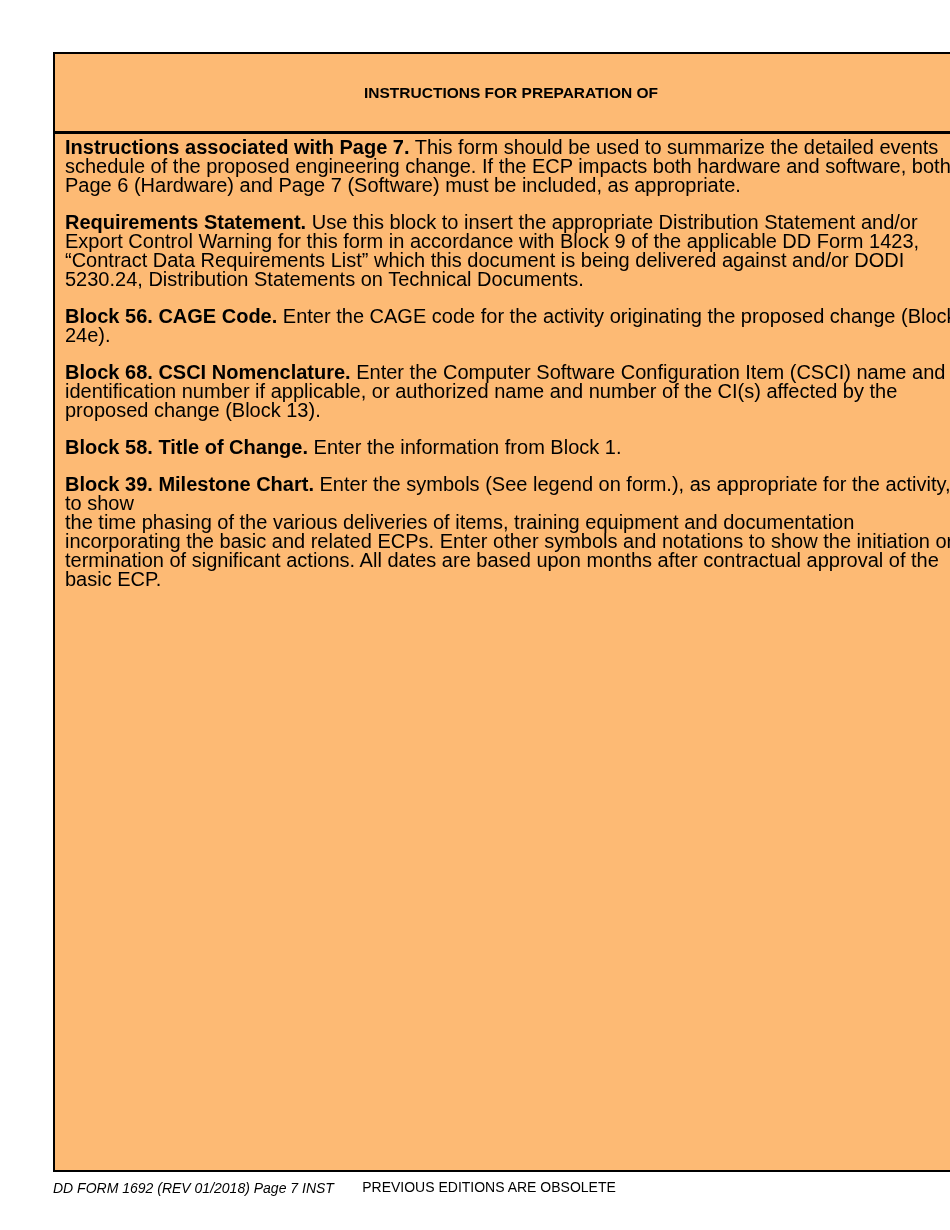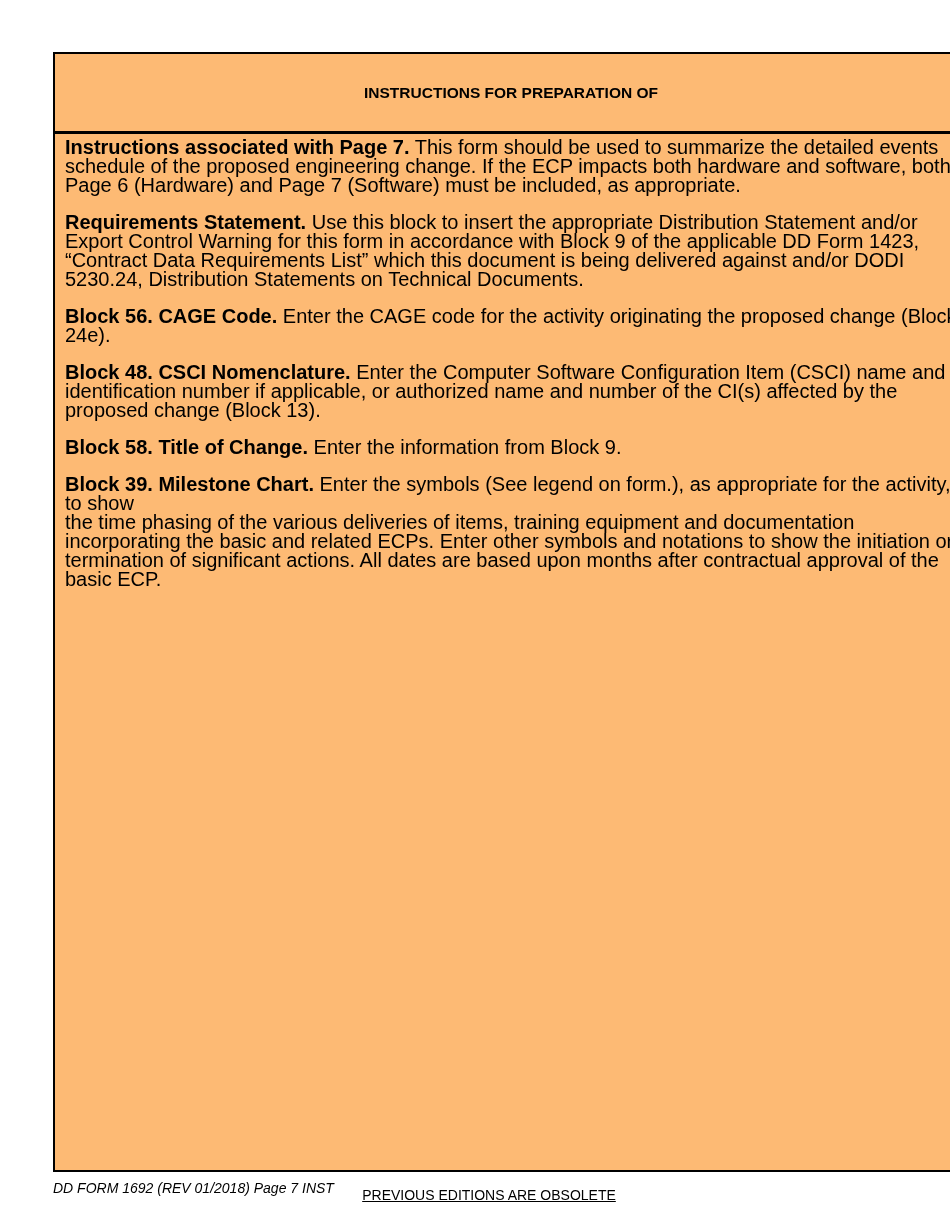--- a/index.html
+++ b/index.html
@@ -63,43 +63,42 @@
   .footer .form-id {
     position: absolute;
     left: 0;
     top: 1px;
     white-space: nowrap;
     font-style: italic;
   }
   .footer .notice {
     position: absolute;
     left: calc(50% + 15px);
-    top: 8px;
+    top: 0;
     transform: translateX(-50%);
     white-space: nowrap;
-    text-decoration: underline;
   }
 </style>
 </head>
 <body>
 
 <div class="page">
 
   <div class="form-box">
 
     <div class="title-section">
       <div>INSTRUCTIONS FOR PREPARATION OF</div>
     </div>
 
     <div class="body-section">
       <p><span class="lead">Instructions associated with Page 7.</span><span> This form should be used to summarize the detailed events schedule of the proposed engineering change. If the ECP impacts both hardware and software, both Page 6 (Hardware) and Page 7 (Software) must be included, as appropriate.</span></p>
       <p><span class="lead">Requirements Statement.</span><span> Use this block to insert the appropriate Distribution Statement and/or Export Control Warning for this form in accordance with Block 9 of the applicable DD Form 1423, “Contract Data Requirements List” which this document is being delivered against and/or DODI 5230.24, Distribution Statements on Technical Documents.</span></p>
       <p><span class="lead">Block 56. CAGE Code.</span><span> Enter the CAGE code for the activity originating the proposed change (Block 24e).</span></p>
-      <p><span class="lead">Block 48. CSCI Nomenclature.</span><span> Enter the Computer Software Configuration Item (CSCI) name and identification number if applicable, or authorized name and number of the CI(s) affected by the proposed change (Block 13).</span></p>
-      <p><span class="lead">Block 58. Title of Change.</span><span> Enter the information from Block 9.</span></p>
+      <p><span class="lead">Block 68. CSCI Nomenclature.</span><span> Enter the Computer Software Configuration Item (CSCI) name and identification number if applicable, or authorized name and number of the CI(s) affected by the proposed change (Block 13).</span></p>
+      <p><span class="lead">Block 58. Title of Change.</span><span> Enter the information from Block 1.</span></p>
       <p><span class="lead">Block 39. Milestone Chart.</span><span> Enter the symbols (See legend on form.), as appropriate for the activity, to show
 the time phasing of the various deliveries of items, training equipment and documentation incorporating the basic and related ECPs. Enter other symbols and notations to show the initiation or termination of significant actions. All dates are based upon months after contractual approval of the basic ECP.</span></p>
     </div>
 
   </div>
 
   <div class="footer">
     <span class="form-id">DD FORM 1692 (REV 01/2018) Page 7 INST</span>
     <span class="notice">PREVIOUS EDITIONS ARE OBSOLETE</span>
   </div>

